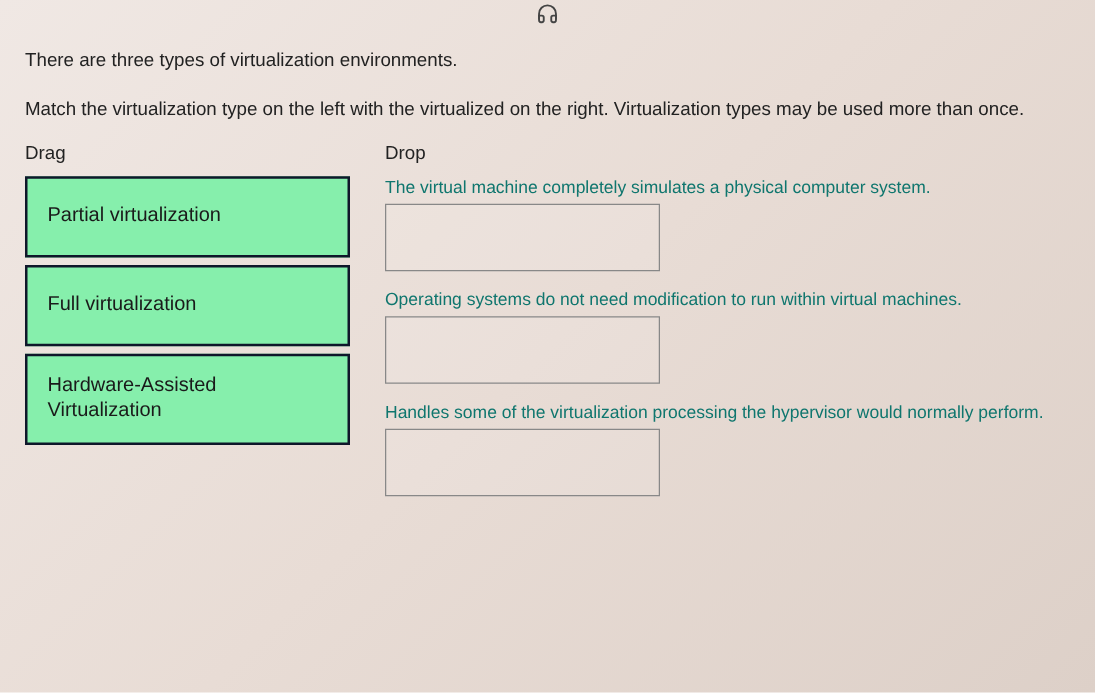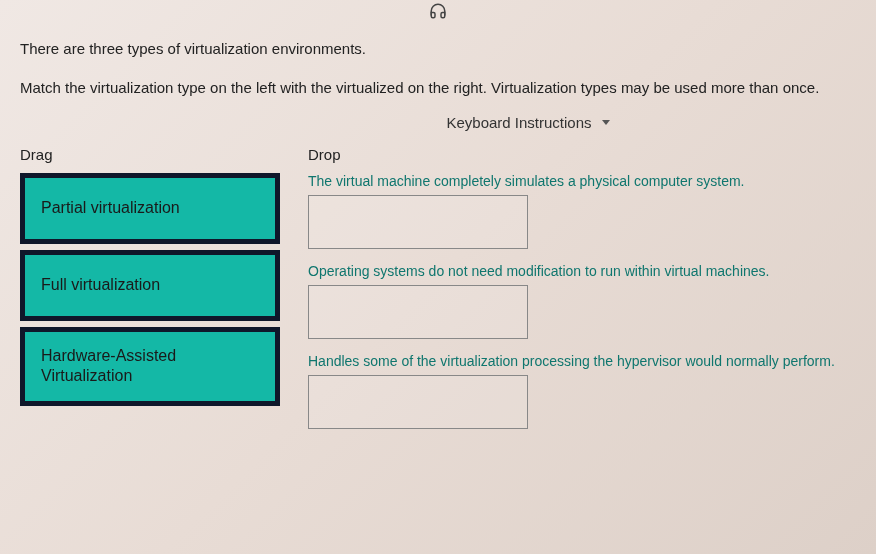--- a/index.html
+++ b/index.html
@@ -73,22 +73,22 @@
     }
     .drop-col {
       flex: 1;
     }
     .col-header {
       font-size: 15px;
       margin-bottom: 10px;
       color: #222;
     }
     .drag-item {
-      background: #14b8a6;
-      border: 5px solid #0f172a;
+      background: #86efac;
+      border: 2px solid #0f172a;
       padding: 20px 16px;
       margin-bottom: 6px;
       font-size: 16px;
       color: #1a1a1a;
       cursor: move;
       line-height: 1.3;
     }
     .drag-item.tall {
       padding: 14px 16px;
     }
@@ -116,23 +116,20 @@
       <path d="M3 18v-6a9 9 0 0 1 18 0v6"></path>
       <path d="M21 19a2 2 0 0 1-2 2h-1a2 2 0 0 1-2-2v-3a2 2 0 0 1 2-2h3zM3 19a2 2 0 0 0 2 2h1a2 2 0 0 0 2-2v-3a2 2 0 0 0-2-2H3z"></path>
     </svg>
   </span>
 </div>
 
 <div class="content">
   <p class="intro-text">There are three types of virtualization environments.</p>
   <p class="instruction-text">Match the virtualization type on the left with the virtualized on the right. Virtualization types may be used more than once.</p>
 
-  <div class="keyboard-row">
-    <span class="keyboard-link">Keyboard Instructions</span>
-  </div>
 
   <div class="columns">
     <div class="drag-col">
       <div class="col-header">Drag</div>
       <div class="drag-item">Partial virtualization</div>
       <div class="drag-item">Full virtualization</div>
       <div class="drag-item tall">Hardware-Assisted Virtualization</div>
     </div>
 
     <div class="drop-col">

